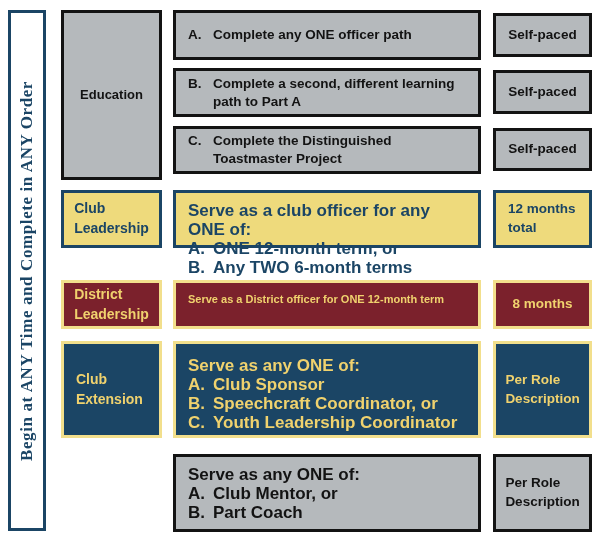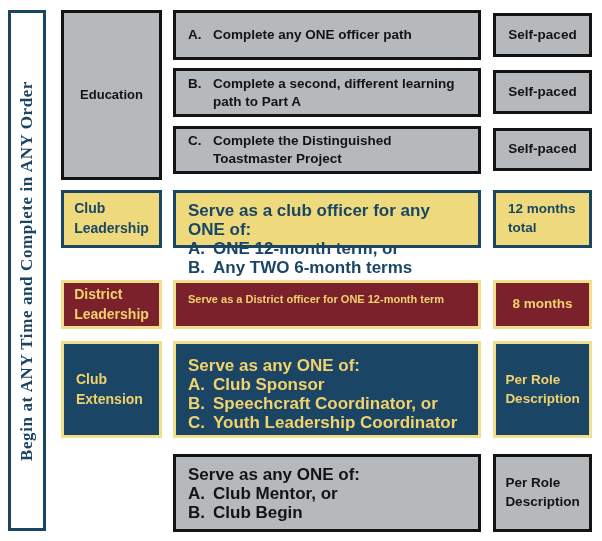--- a/index.html
+++ b/index.html
@@ -157,20 +157,20 @@
   </div>
 
   <div class="box desc-col row-cs theme-gray desc-list">
     <div class="intro">Serve as any ONE of:</div>
     <div class="item">
       <span class="letter">A.</span>
       <span class="text">Club Mentor, or</span>
     </div>
     <div class="item">
       <span class="letter">B.</span>
-      <span class="text">Club Begin</span>
+      <span class="text">Part Coach</span>
     </div>
   </div>
   <div class="box right-col row-cs theme-gray center-box">
     <span>Per Role Description</span>
   </div>
 
 </div>
 
 </body></html>

